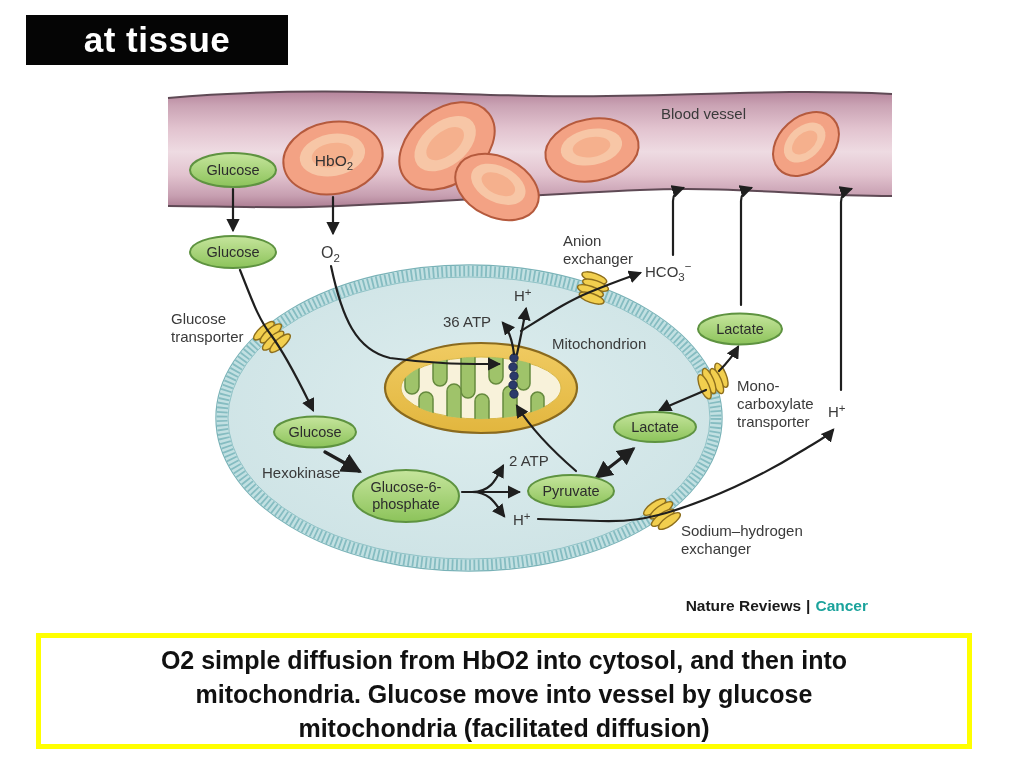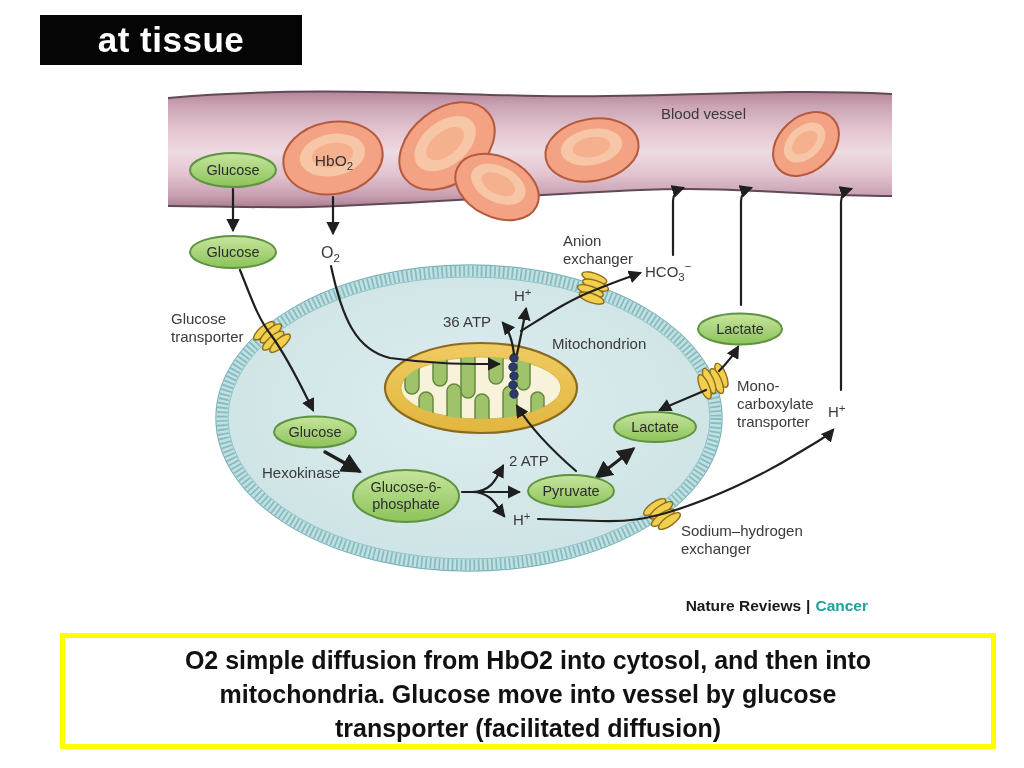--- a/index.html
+++ b/index.html
@@ -1,23 +1,23 @@
 <!DOCTYPE html>
 <html><head>
 <meta charset="utf-8">
 <style>
   html,body{margin:0;padding:0;background:#ffffff;}
   #slide{position:relative;width:1024px;height:768px;background:#ffffff;overflow:hidden;
          font-family:"Liberation Sans",sans-serif;}
-  #title-box{position:absolute;left:40px;top:15px;width:262px;height:50px;background:#050505;
+  #title-box{position:absolute;left:26px;top:15px;width:262px;height:50px;background:#050505;
              display:flex;align-items:center;justify-content:center;}
   #title-box span{color:#ffffff;font-weight:bold;font-size:35px;letter-spacing:0.5px;}
   #diagram-svg{position:absolute;left:0;top:0;}
   #caption-box{position:absolute;left:36px;top:633px;width:936px;height:116px;box-sizing:border-box;
-               border:5px solid #ffff00;background:#ffffff;text-align:center;padding-top:5px;margin-left:24px;}
+               border:5px solid #ffff00;background:#ffffff;text-align:center;padding-top:5px;}
   .caption-line{font-weight:bold;font-size:25px;line-height:34px;color:#111111;}
   svg text{font-family:"Liberation Sans","DejaVu Sans",sans-serif;}
   .lbl{font-size:15px;fill:#3a3a3a;}
   .node-t{font-size:14.5px;fill:#2c2c2c;}
   .sub{font-size:11.5px;}
 </style>
 </head>
 <body>
 
 <div id="slide">
@@ -210,16 +210,16 @@
     <text x="828" y="417" font-size="15" fill="#3a3a3a"><tspan>H</tspan><tspan class="sub" dy="-5">+</tspan></text>
     <text class="lbl" x="681" y="536">Sodium–hydrogen</text>
     <text class="lbl" x="681" y="554">exchanger</text>
 
     <text x="868" y="611" text-anchor="end" font-size="15.5" font-weight="bold" fill="#1a1a1a"><tspan>Nature Reviews</tspan><tspan dx="5">|</tspan><tspan dx="5" fill="#1ba39c">Cancer</tspan></text>
   </svg>
 
   <div id="caption-box">
     <div class="caption-line">O2 simple diffusion from HbO2 into cytosol, and then into</div>
     <div class="caption-line">mitochondria. Glucose move into vessel by glucose</div>
-    <div class="caption-line">transporter (facilitated diffusion)</div>
+    <div class="caption-line">mitochondria (facilitated diffusion)</div>
   </div>
 
 </div>
 
 </body></html>

